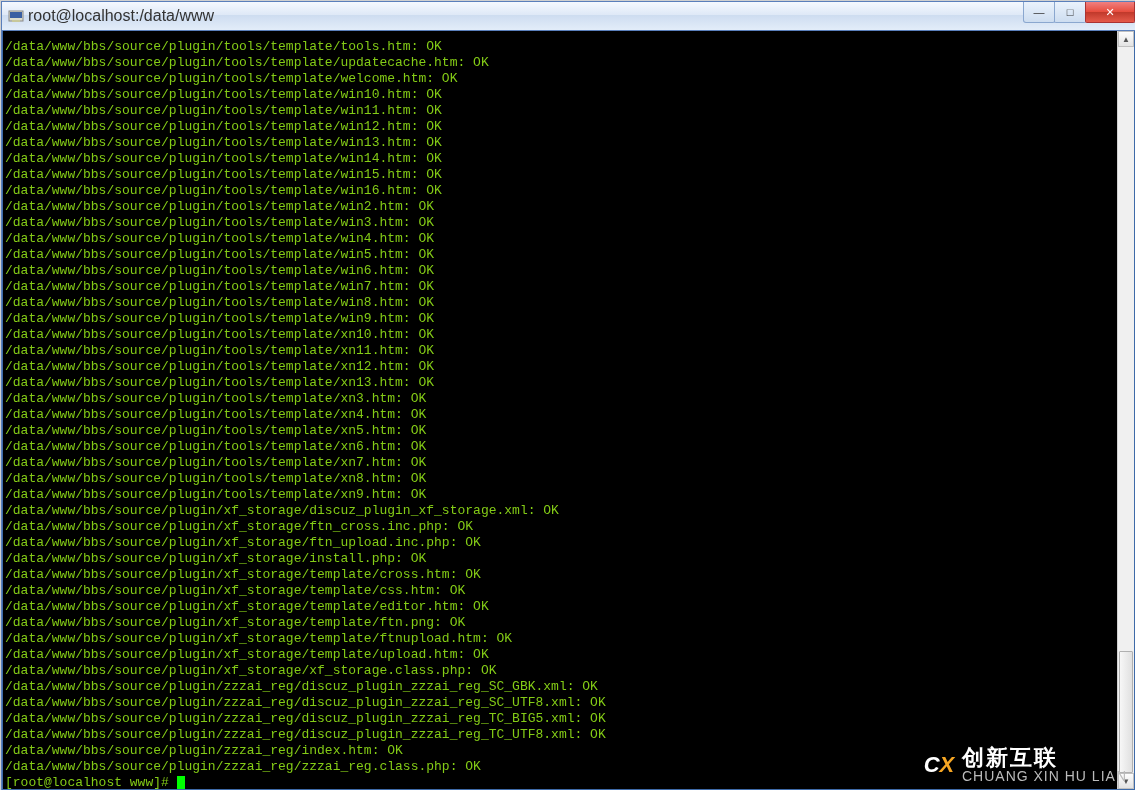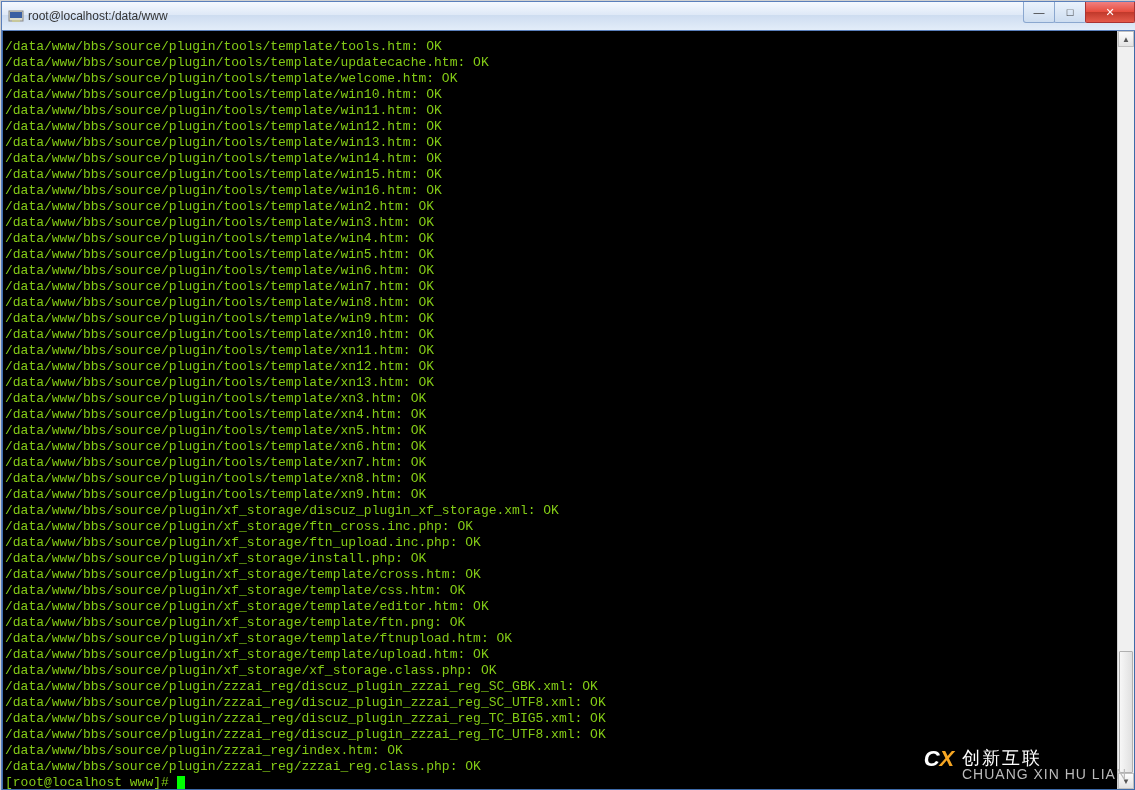--- a/index.html
+++ b/index.html
@@ -1,38 +1,38 @@
 <!DOCTYPE html>
 <html><head>
 <meta charset="utf-8">
 <style>
   html,body{margin:0;padding:0;height:100%;font-family:"Segoe UI",Tahoma,sans-serif;font-size:12px;background:#d0d0d0;overflow:hidden;}
   .window{position:absolute;left:1px;top:1px;width:1133px;height:788px;border:1px solid #5a7fbb;background:#000;box-shadow:0 0 0 1px #3e6aa8 inset;}
   .titlebar{height:28px;background:linear-gradient(to bottom,#f5f9ff 0%,#dfe9f7 45%,#cddcf0 46%,#e3edf9 100%);display:flex;align-items:center;border-bottom:1px solid #5a7fbb;}
   .titlebar .icon{width:16px;height:16px;margin:0 4px 0 6px;display:flex;align-items:center;justify-content:center;}
-  .titlebar .title{flex:1;color:#333;font-size:12px;line-height:28px;white-space:nowrap;overflow:hidden;}
+  .titlebar .title{flex:1;color:#333;font-size:16px;line-height:28px;white-space:nowrap;overflow:hidden;}
   .winbtns{display:flex;height:20px;margin-top:-8px;}
   .winbtn{width:30px;height:20px;border:1px solid #8aa7cf;border-top:none;margin-left:-1px;display:flex;align-items:center;justify-content:center;font-size:11px;color:#333;background:linear-gradient(to bottom,#eaf2fc,#cdddf0);border-bottom-left-radius:2px;border-bottom-right-radius:2px;}
   .winbtn.close{width:48px;background:linear-gradient(to bottom,#f08080 0%,#e74c3c 50%,#c0392b 51%,#e55a4a 100%);color:#fff;border-color:#a33;}
   .winbtn.min{border-bottom-left-radius:3px;}
   .terminal-wrap{position:absolute;top:29px;left:1px;right:1px;bottom:1px;background:#000;}
   .terminal{position:absolute;top:0;left:0;right:16px;bottom:0;background:#000;color:#84cc16;font-family:Liberation Mono, monospace;font-size:13px;line-height:16px;white-space:pre;padding:8px 0 0 2px;overflow:hidden;}
   .scrollbar{position:absolute;top:0;right:0;width:16px;bottom:0;background:#f0f0f0;border-left:1px solid #d0d0d0;}
   .sbtn{height:16px;background:linear-gradient(to bottom,#fdfdfd,#e3e3e3);border:1px solid #c0c0c0;display:flex;align-items:center;justify-content:center;font-size:8px;color:#555;box-sizing:border-box;}
   .strack{position:absolute;top:16px;bottom:16px;left:0;right:0;}
   .sthumb{position:absolute;left:1px;right:1px;height:120px;bottom:0;background:linear-gradient(to right,#f7f7f7,#e0e0e0);border:1px solid #b0b0b0;border-radius:1px;}
   .sbtn.down{position:absolute;bottom:0;left:0;right:0;}
   .cursor{display:inline-block;width:8px;height:14px;background:#00ff00;vertical-align:text-bottom;}
   .watermark{position:absolute;right:8px;bottom:6px;display:flex;align-items:center;color:#fff;pointer-events:none;}
-  .wm-logo{width:38px;height:38px;border-radius:50%;display:flex;align-items:flex-start;justify-content:center;margin-right:4px;}
+  .wm-logo{width:38px;height:38px;border-radius:50%;display:flex;align-items:center;justify-content:center;margin-right:4px;}
   .wm-cx{font-weight:bold;font-style:italic;font-size:22px;}
   .wm-cx .c{color:#fff;}
   .wm-cx .x{color:#f6a623;}
   .wm-text{display:flex;flex-direction:column;line-height:1;}
-  .wm-text .big{font-size:18px;font-weight:normal;letter-spacing:2px;}
+  .wm-text .big{font-size:22px;font-weight:bold;letter-spacing:2px;}
   .wm-text .small{font-size:14px;letter-spacing:1px;color:#bbb;}
 </style>
 </head>
 <body>
 
 <div class="window">
   <div class="titlebar">
     <span class="icon">
       <svg width="16" height="16" viewBox="0 0 16 16">
           <rect x="1" y="3" width="14" height="10" fill="#dcdccc" stroke="#888"></rect>

